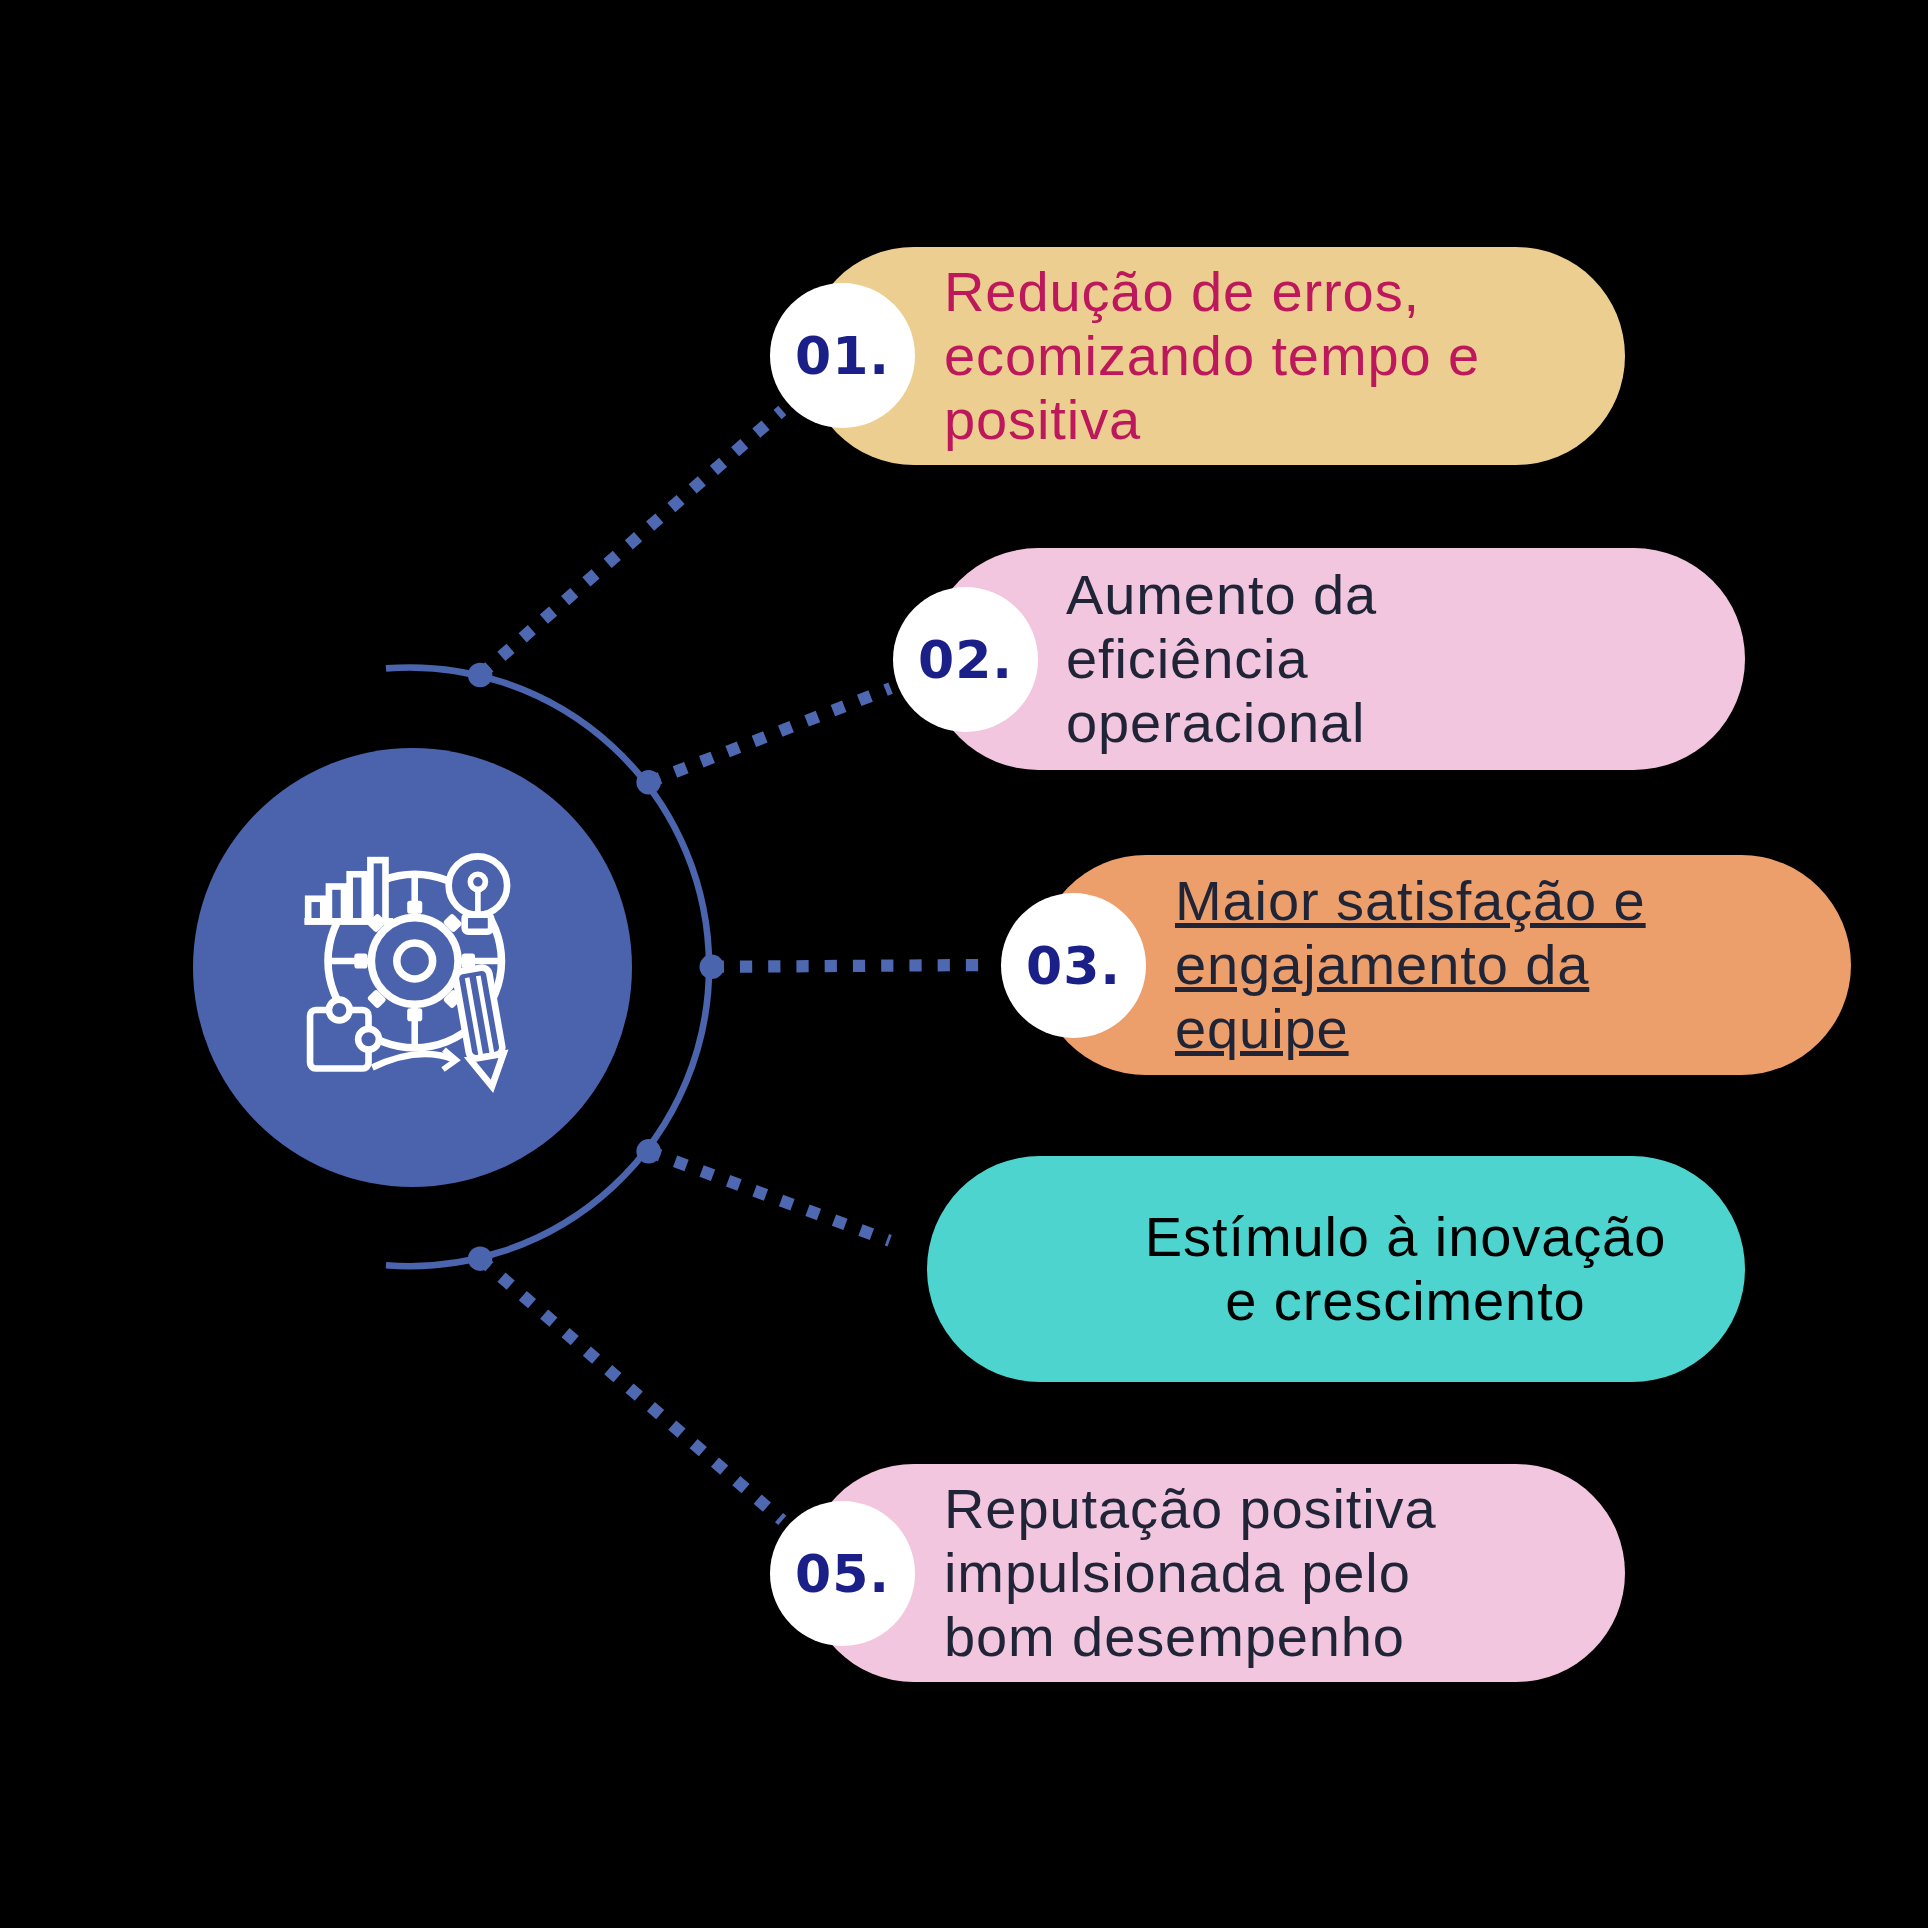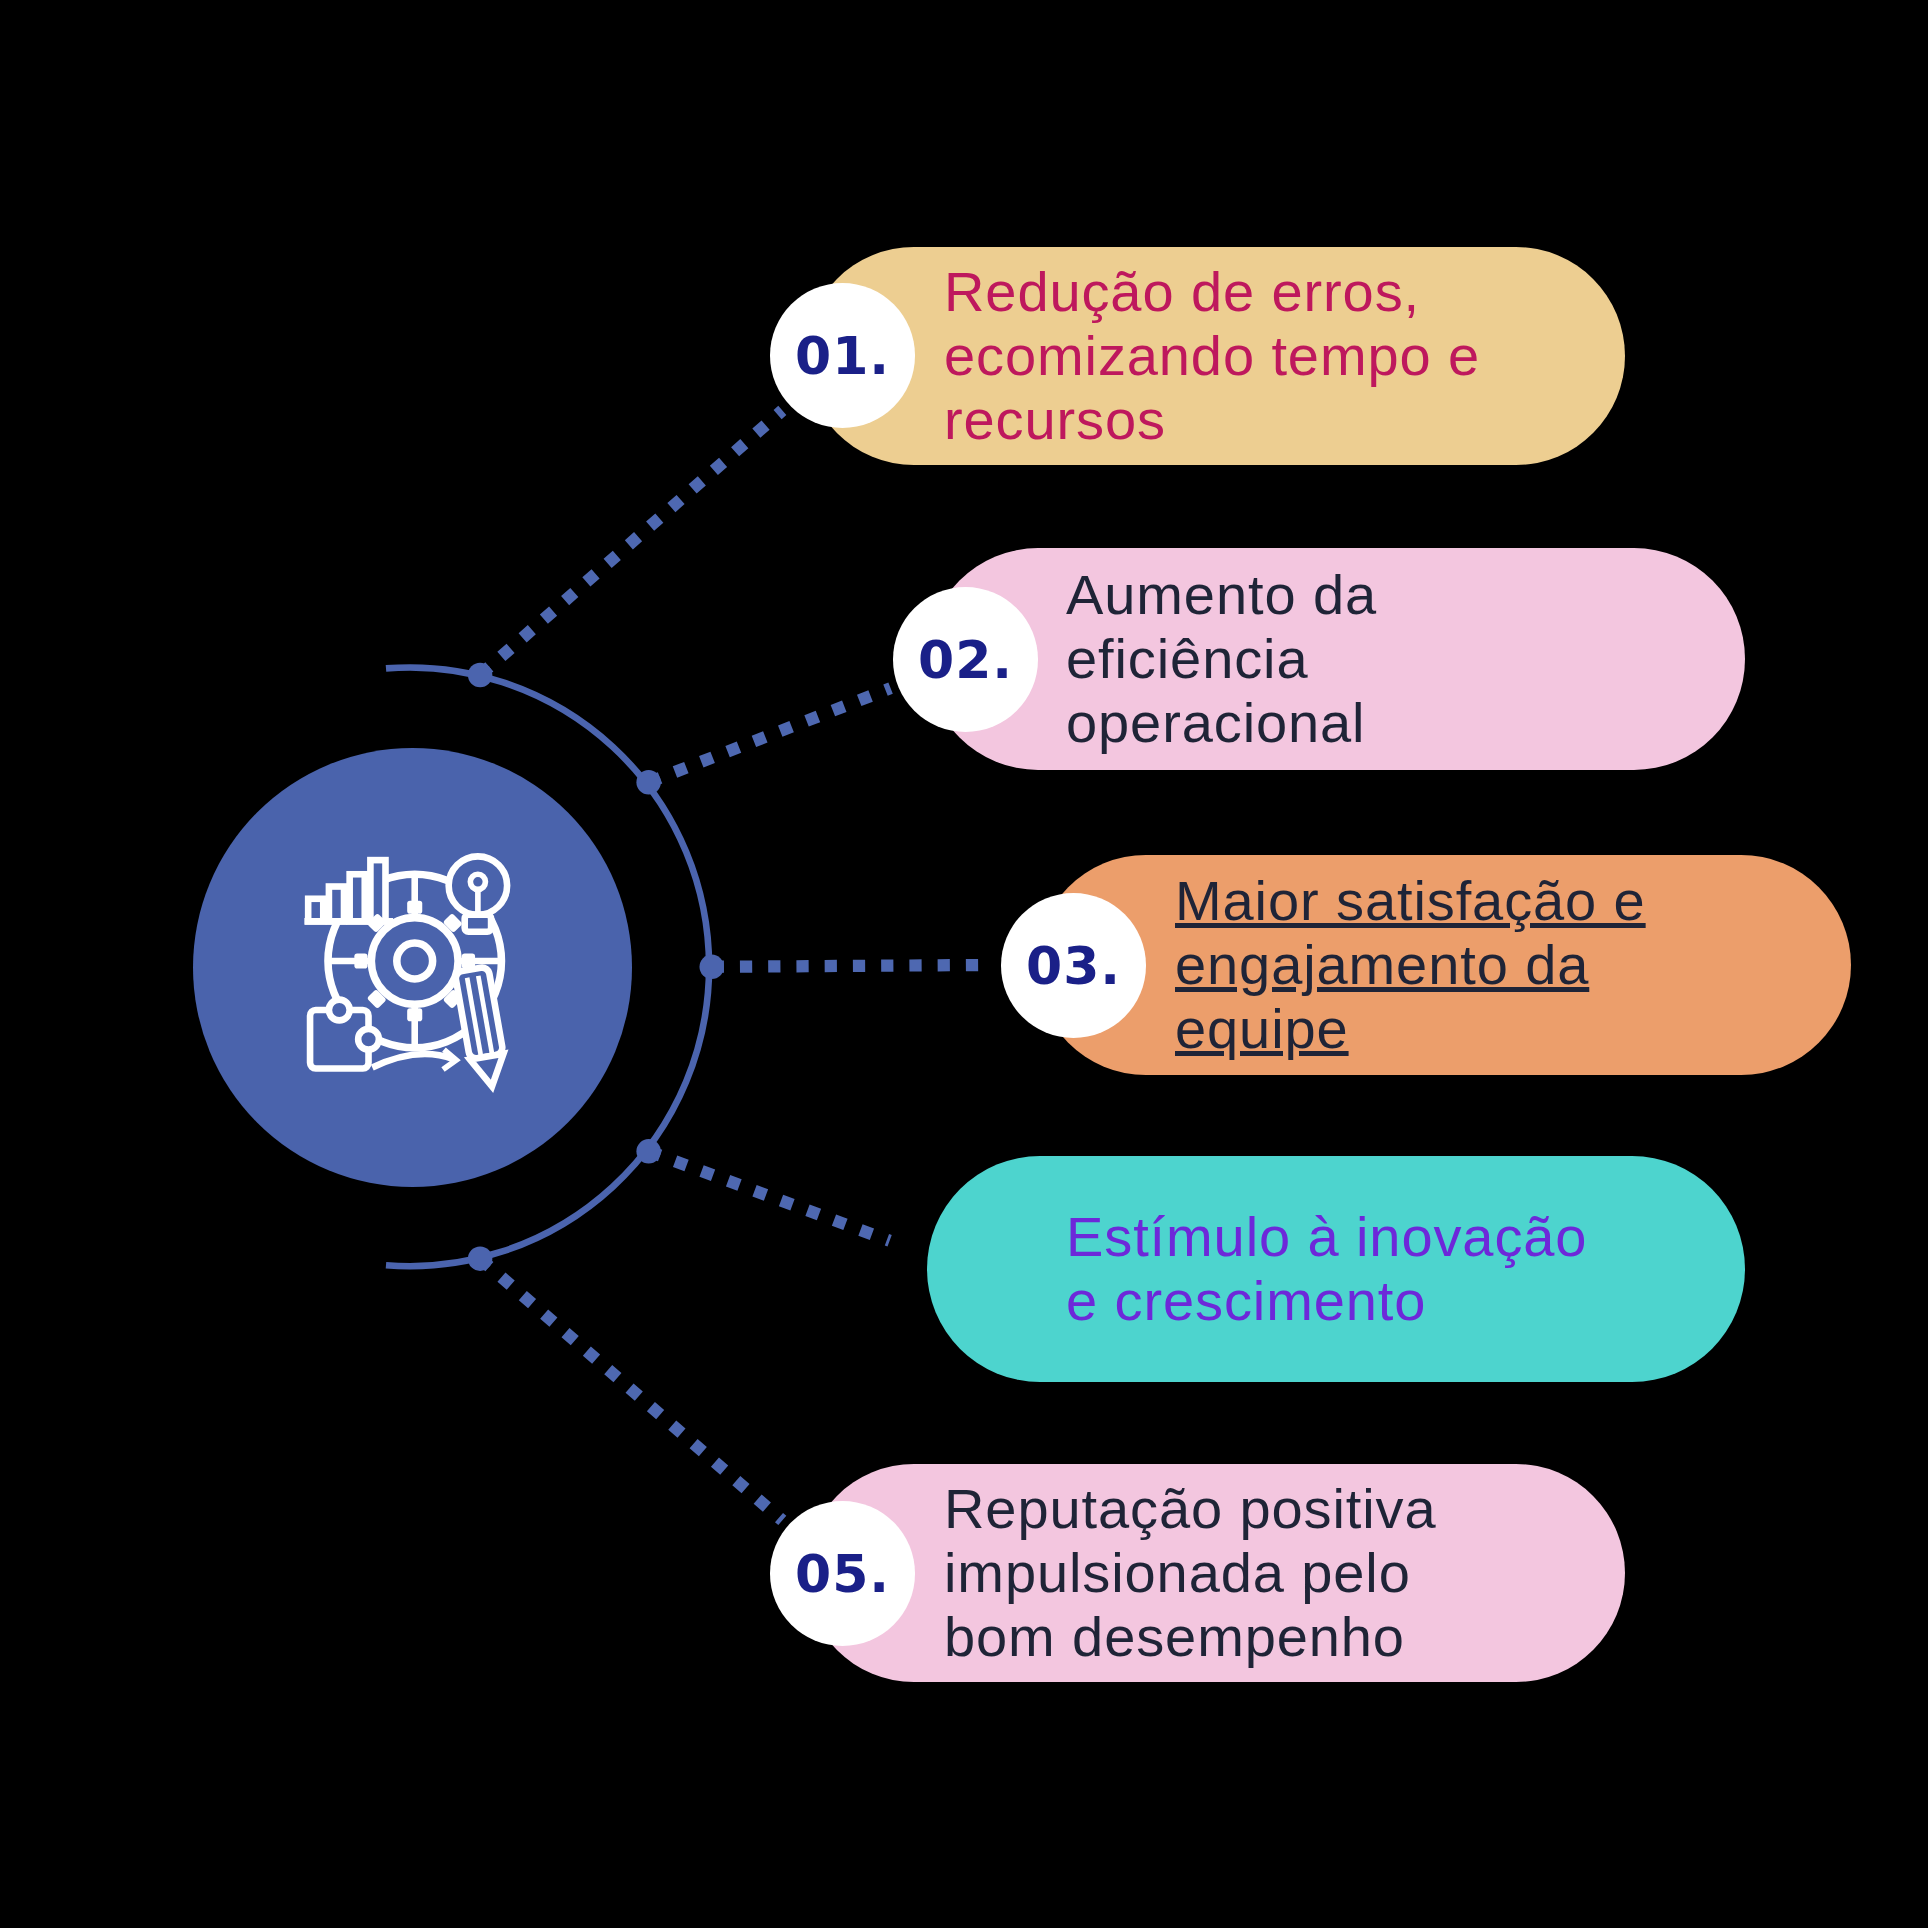--- a/index.html
+++ b/index.html
@@ -165,33 +165,33 @@
         <line x1="209" y1="156" x2="209" y2="242" stroke-width="5"></line>
         <line x1="221" y1="156" x2="221" y2="242" stroke-width="5"></line>
         <path d="M197 242 L215 274 L233 242 Z" fill="#4A63AC" stroke-width="7"></path>
       </g>
     </svg>
   </div>
 
   <div class="pill" id="pill-1" style="background-color: rgb(237, 206, 145); color: #be185d;">
     <div class="pill-line">Redução de erros,</div>
     <div class="pill-line">ecomizando tempo e</div>
-    <div class="pill-line">recursos</div>
+    <div class="pill-line">positiva</div>
   </div>
   <div class="pill" id="pill-2" style="background-color: rgb(243, 198, 223); color: rgb(31, 36, 55);">
     <div class="pill-line">Aumento da</div>
     <div class="pill-line">eficiência</div>
     <div class="pill-line">operacional</div>
   </div>
   <div class="pill" id="pill-3" style="background-color: rgb(236, 158, 107); color: rgb(31, 36, 55); text-decoration: underline;">
     <div class="pill-line">Maior satisfação e</div>
     <div class="pill-line">engajamento da</div>
     <div class="pill-line">equipe</div>
   </div>
-  <div class="pill" id="pill-4" style="background-color: rgb(77, 212, 206); color: #6d28d9;">
+  <div class="pill" id="pill-4" style="background-color: rgb(77, 212, 206); color: #000000; align-items: center;">
     <div class="pill-line">Estímulo à inovação</div>
     <div class="pill-line">e crescimento</div>
   </div>
   <div class="pill" id="pill-5" style="background-color: rgb(243, 198, 223); color: rgb(31, 36, 55);">
     <div class="pill-line">Reputação positiva</div>
     <div class="pill-line">impulsionada pelo</div>
     <div class="pill-line">bom desempenho</div>
   </div>
 
   <div class="badge" id="badge-1">

